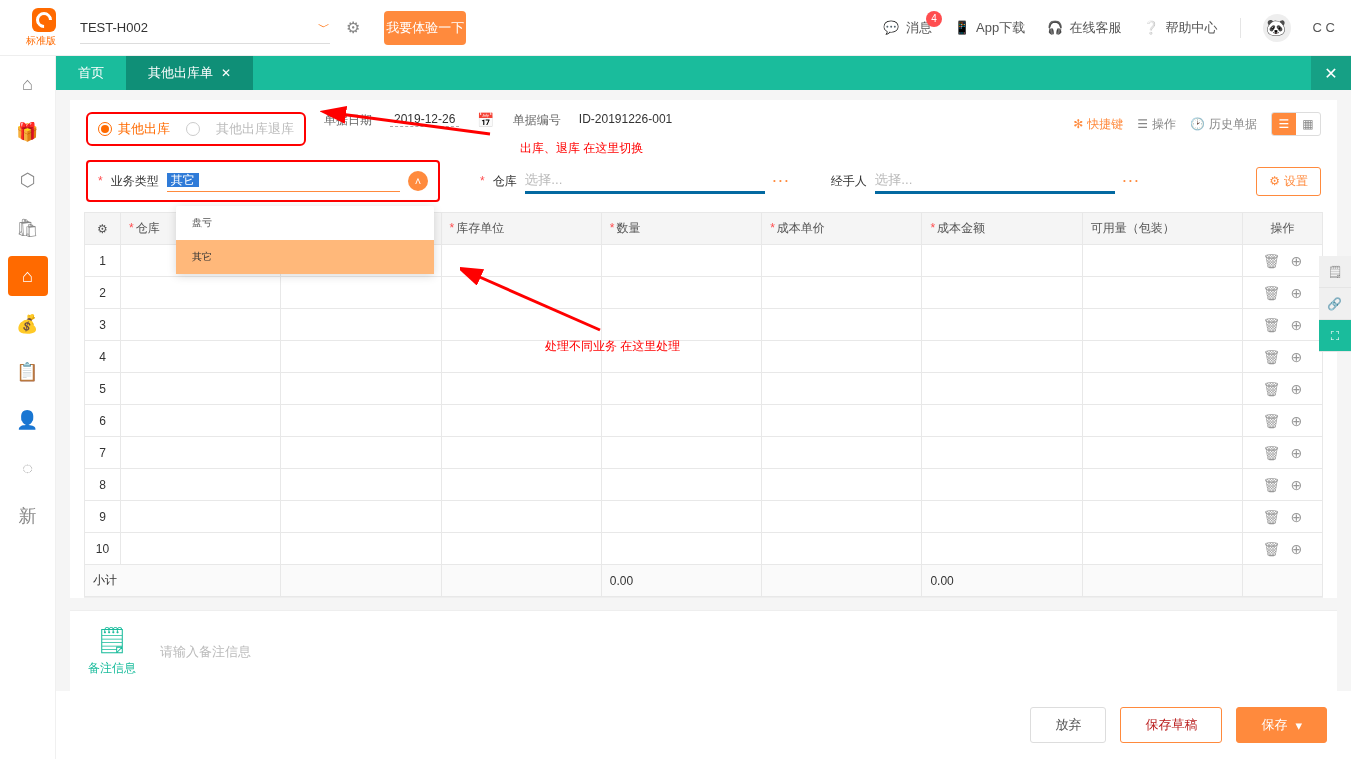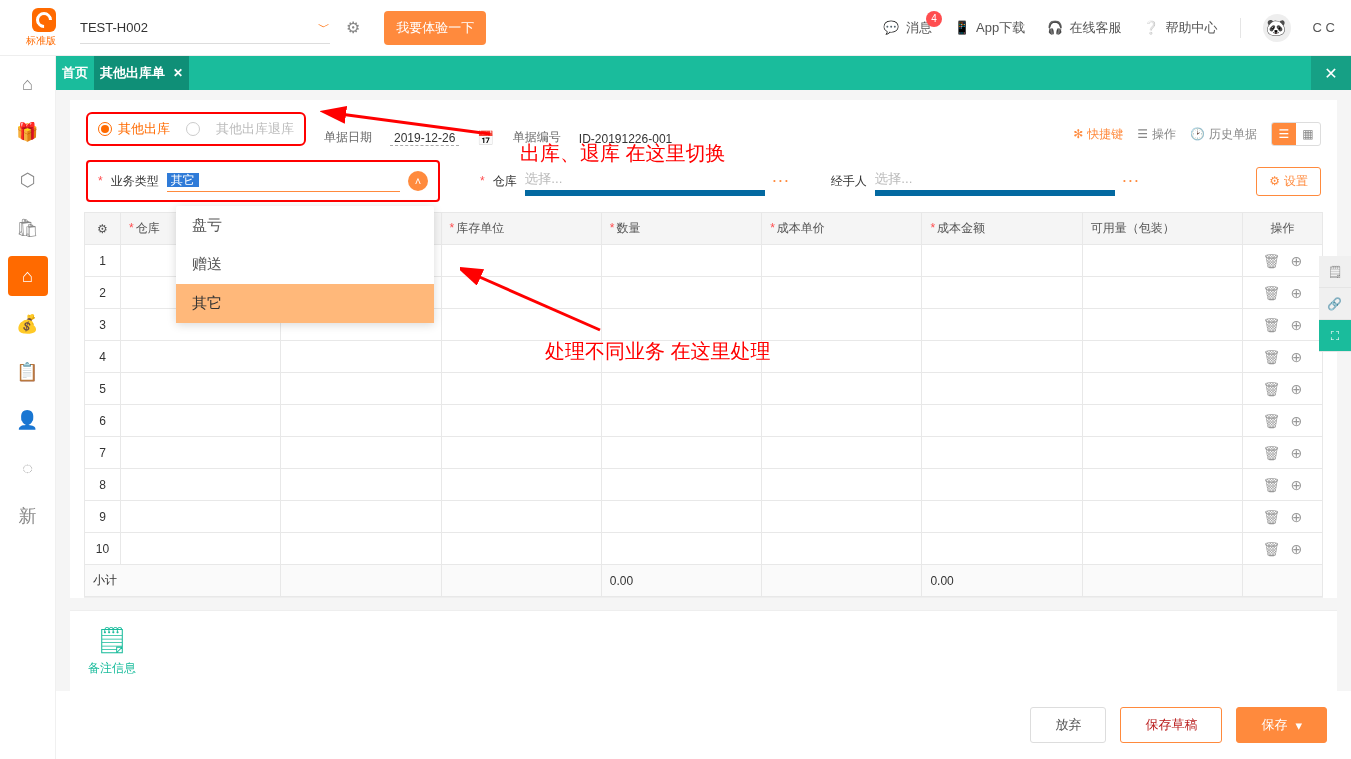--- a/index.html
+++ b/index.html
@@ -7,48 +7,48 @@
 
 
 .topbar { height: 56px; display: flex; align-items: center; padding: 0 16px; border-bottom: 1px solid #eee; }
 .logo { width: 40px; display: flex; flex-direction: column; align-items: flex-end; }
 .logo-icon { width: 24px; height: 24px; background: #ff6a00; border-radius: 6px; position: relative; }
 .logo-icon::before { content: ""; position: absolute; width: 10px; height: 10px; border: 3px solid #fff; border-radius: 50%; border-right-color: transparent; top: 4px; left: 4px; transform: rotate(45deg); }
 .logo-text { color: #ff6a00; font-size: 10px; margin-top: 2px; }
 .org-select { margin-left: 24px; width: 250px; height: 32px; border-bottom: 1px solid #ddd; display: flex; align-items: center; justify-content: space-between; color: #333; font-size: 13px; }
 .org-select .chev { color: #ff6a00; font-size: 12px; }
 .gear-btn { margin-left: 16px; color: #888; font-size: 16px; }
-.try-btn { margin-left: 24px; background: #ff8a3d; color: #fff; padding: 8px 12px; border-radius: 4px; font-size: 13px; }
+.try-btn { margin-left: 24px; background: #ff8a3d; color: #fff; padding: 8px 2px; border-radius: 4px; font-size: 13px; }
 .topbar-right { margin-left: auto; display: flex; align-items: center; gap: 22px; color: #555; font-size: 13px; }
 .top-item { display: flex; align-items: center; gap: 6px; position: relative; }
 .badge { position: absolute; top: -8px; right: -10px; background: #ff4d4f; color: #fff; border-radius: 8px; min-width: 16px; height: 16px; font-size: 10px; display: flex; align-items: center; justify-content: center; padding: 0 4px; }
 .avatar { width: 28px; height: 28px; border-radius: 50%; background: #eee; display: flex; align-items: center; justify-content: center; font-size: 16px; }
 .divider-v { width: 1px; height: 20px; background: #e5e5e5; }
 
 
 .shell { display: flex; height: calc(100vh - 56px); }
 .sidebar { width: 56px; background: #fff; border-right: 1px solid #f0f0f0; display: flex; flex-direction: column; align-items: center; padding-top: 8px; gap: 8px; }
 .side-ic { width: 40px; height: 40px; display: flex; align-items: center; justify-content: center; color: #888; border-radius: 4px; font-size: 18px; }
 .side-ic.active { background: #ff6a00; color: #fff; }
 
 
 .main { flex: 1; display: flex; flex-direction: column; background: #f5f5f5; position: relative; }
 
 
 .tabstrip { height: 40px; background: #1abc9c; display: flex; align-items: stretch; }
-.tab { padding: 0 6px; display: flex; align-items: center; color: #fff; font-size: 13px; gap: 8px; font-weight: bold; }
+.tab { padding: 0 22px; display: flex; align-items: center; color: #fff; font-size: 13px; gap: 8px; }
 .tab.active { background: #0f8f77; }
 .tab-close { font-size: 12px; }
 .tabstrip-close { margin-left: auto; width: 40px; display: flex; align-items: center; justify-content: center; color: #fff; background: #16a085; font-size: 16px; }
 
 
 .card { margin: 10px 14px 0 14px; background: #fff; flex: 1; display: flex; flex-direction: column; position: relative; }
 
 
-.toolbar { display: flex; align-items: flex-end; padding: 12px 16px 8px 16px; gap: 18px; flex-wrap: wrap; }
+.toolbar { display: flex; align-items: flex-start; padding: 12px 16px 8px 16px; gap: 18px; flex-wrap: wrap; }
 .radio-group { border: 2px solid #ff0000; border-radius: 6px; padding: 6px 10px; display: flex; gap: 16px; align-items: center; }
 .radio { display: flex; align-items: center; gap: 6px; font-size: 13px; }
 .radio-dot { width: 14px; height: 14px; border-radius: 50%; border: 1px solid #ccc; display: inline-flex; align-items: center; justify-content: center; }
 .radio.on .radio-dot { border-color: #ff6a00; }
 .radio.on .radio-dot::after { content: ""; width: 8px; height: 8px; border-radius: 50%; background: #ff6a00; }
 .radio.on { color: #ff6a00; }
 .radio.off { color: #bbb; gap: 16px; }
 .tb-label { color: #666; }
 .tb-val { color: #333; border-bottom: 1px dashed #aaa; padding: 0 4px; }
 .cal-ic { color: #ff8a3d; font-size: 14px; }
@@ -56,33 +56,33 @@
 .tool-link { color: #888; display: flex; align-items: center; gap: 4px; }
 .tool-link.orange { color: #ff8a3d; }
 .view-toggle { display: flex; border: 1px solid #ddd; border-radius: 3px; overflow: hidden; }
 .vt { width: 24px; height: 22px; display: flex; align-items: center; justify-content: center; font-size: 12px; color: #888; }
 .vt.active { background: #ff8a3d; color: #fff; }
 
 
 .formrow { display: flex; padding: 6px 16px 10px 16px; gap: 40px; align-items: center; position: relative; }
 .field { display: flex; align-items: center; gap: 8px; }
 .req { color: #ff4d4f; }
-.field-input { border: none; border-bottom: 6px solid #0369a1; width: 240px; padding: 4px 0; color: #333; background: transparent; }
+.field-input { border: none; border-bottom: 3px solid #0369a1; width: 240px; padding: 4px 0; color: #333; background: transparent; }
 .field-input::placeholder { color: #bbb; }
 .field-more { color: #ff8a3d; font-weight: bold; letter-spacing: 2px; }
 .settings-btn { margin-left: auto; border: 1px solid #ff8a3d; color: #ff8a3d; padding: 5px 12px; border-radius: 3px; display: flex; align-items: center; gap: 4px; font-size: 12px; }
 
 
 .biztype-wrap { position: relative; border: 2px solid #ff0000; border-radius: 4px; padding: 8px 10px; }
 .biz-field { display: flex; align-items: center; gap: 8px; width: 330px; }
 .biz-input { border: none; border-bottom: 1px solid #ff8a3d; flex: 1; padding: 2px 0; }
 .biz-selected { background: #2f7bd8; color: #fff; padding: 0 4px; }
 .biz-chev { width: 20px; height: 20px; border-radius: 50%; background: #ff8a3d; color: #fff; display: flex; align-items: center; justify-content: center; font-size: 11px; }
 .dropdown { position: absolute; top: 44px; left: 88px; width: 258px; background: #fff; box-shadow: 0 2px 10px rgba(0,0,0,0.15); border-radius: 2px; z-index: 20; }
-.dd-item { padding: 10px 16px; font-size: 15px; color: #555; }
+.dd-item { padding: 10px 16px; font-size: 10px; color: #555; }
 .dd-item.sel { background: #ffb87a; color: #333; }
 
 
 .tbl-wrap { flex: 1; overflow: auto; margin: 0 14px; border-bottom: 1px solid #eee; }
 table { border-collapse: collapse; width: 100%; table-layout: fixed; }
 th, td { border: 1px solid #e8e8e8; height: 32px; font-size: 12px; padding: 0 8px; text-align: left; white-space: nowrap; overflow: hidden; }
 th { background: #f5f5f5; color: #555; font-weight: normal; }
 th .req { margin-right: 2px; }
 .col-idx { width: 36px; text-align: center; }
 .col-gear { width: 36px; text-align: center; }
@@ -102,21 +102,21 @@
 .btn { padding: 8px 24px; border-radius: 3px; font-size: 13px; border: 1px solid #ddd; background: #fff; color: #555; cursor: pointer; }
 .btn.draft { border-color: #ff8a3d; color: #b91c1c; }
 .btn.primary { background: #ff8a3d; border-color: #ff8a3d; color: #fff; display: flex; align-items: center; gap: 8px; }
 
 
 .rtools { position: absolute; right: 0; top: 200px; display: flex; flex-direction: column; }
 .rtool { width: 32px; height: 32px; background: #f0f0f0; display: flex; align-items: center; justify-content: center; color: #888; border-bottom: 1px solid #e5e5e5; }
 .rtool.active { background: #1abc9c; color: #fff; }
 
 
-.anno { position: absolute; color: #ff0000; font-size: 20px; z-index: 30; pointer-events: none; text-align: center; }
+.anno { position: absolute; color: #ff0000; font-size: 12px; z-index: 30; pointer-events: none; text-align: center; }
 .arrow-svg { position: absolute; z-index: 25; pointer-events: none; }
 </style>
 </head>
 <body>
 
 <div class="topbar">
   <div class="logo">
     <div class="logo-icon"></div>
     <div class="logo-text">标准版</div>
   </div>
@@ -224,21 +224,20 @@
             <span class="req">*</span>
             <span>业务类型</span>
             <div class="biz-input">
               <span class="biz-selected">其它</span>
             </div>
             <span class="biz-chev">˄</span>
           </div>
 
           <div class="dropdown" id="dropdown">
               <div class="dd-item">盘亏</div>
-              <div class="dd-item">赠送</div>
               <div class="dd-item sel">其它</div>
             </div>
         </div>
 
         <div class="field">
           <span class="req">*</span>
           <span>仓库</span>
           <input class="field-input" placeholder="选择..." style="">
           <span class="field-more">···</span>
         </div>
@@ -436,20 +435,21 @@
           </tfoot>
         </table>
       </div>
     </div>
 
     <div class="remark-bar">
       <div class="remark-ic">
         <span class="ic">🗒</span>
         <span>备注信息</span>
       </div>
+      <input class="remark-input" placeholder="请输入备注信息" style="">
     </div>
 
     <div class="footer">
       <button class="btn">放弃</button>
       <button class="btn draft">保存草稿</button>
       <button class="btn primary">
         <span>保存</span>
         <span>▾</span>
       </button>
     </div>

